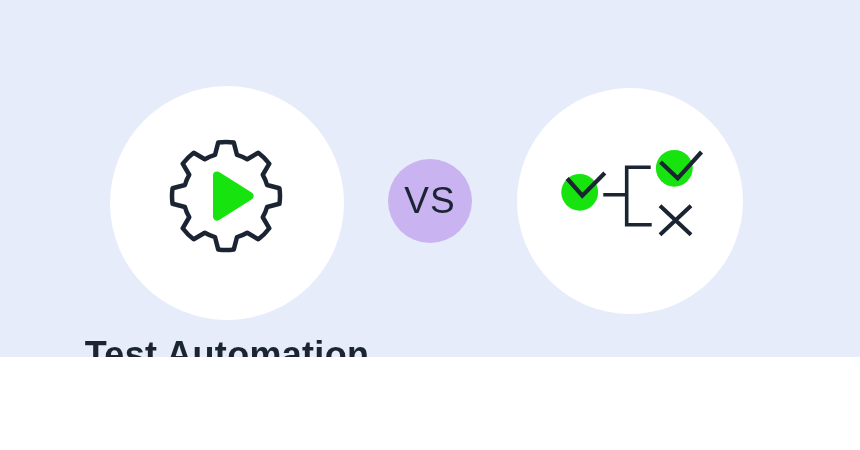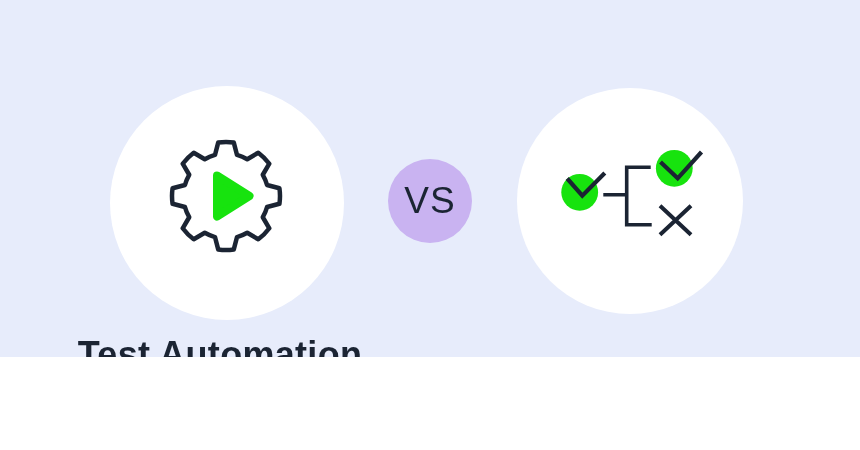--- a/index.html
+++ b/index.html
@@ -38,21 +38,21 @@
   .navy-stroke { stroke: var(--navy, #1b2433); fill: none; }
   .green-fill  { fill: var(--green, #17e30e); }
   .green-stroke{ stroke: var(--green, #17e30e); }
   .label {
     position: absolute;
     top: 334px; width: 394px;
     text-align: center;
     font-size: 36px; font-weight: 700; letter-spacing: 0.3px;
     color: var(--navy, #1b2433);
   }
-  #label-left  { left: 23px; }
+  #label-left  { left: 30px; }
   #label-right { left: 436px; }
 </style>
 </head>
 <body>
 
 <div class="canvas">
 
   <div class="bubble" id="left-bubble">
     <svg id="gear-svg" class="icon-svg" viewBox="0 0 120 120" aria-hidden="true">
       <path class="navy-stroke" stroke-width="4.5" stroke-linejoin="round" d="M101.05 48.99 L113.43 52.20 A54 54 0 0 1 113.43 67.80 L101.05 71.01 A42.5 42.5 0 0 1 96.81 81.24 L103.30 92.27 A54 54 0 0 1 92.27 103.30 L81.24 96.81 A42.5 42.5 0 0 1 71.01 101.05 L67.80 113.43 A54 54 0 0 1 52.20 113.43 L48.99 101.05 A42.5 42.5 0 0 1 38.76 96.81 L27.73 103.30 A54 54 0 0 1 16.70 92.27 L23.19 81.24 A42.5 42.5 0 0 1 18.95 71.01 L6.57 67.80 A54 54 0 0 1 6.57 52.20 L18.95 48.99 A42.5 42.5 0 0 1 23.19 38.76 L16.70 27.73 A54 54 0 0 1 27.73 16.70 L38.76 23.19 A42.5 42.5 0 0 1 48.99 18.95 L52.20 6.57 A54 54 0 0 1 67.80 6.57 L71.01 18.95 A42.5 42.5 0 0 1 81.24 23.19 L92.27 16.70 A54 54 0 0 1 103.30 27.73 L96.81 38.76 A42.5 42.5 0 0 1 101.05 48.99 Z"></path>

